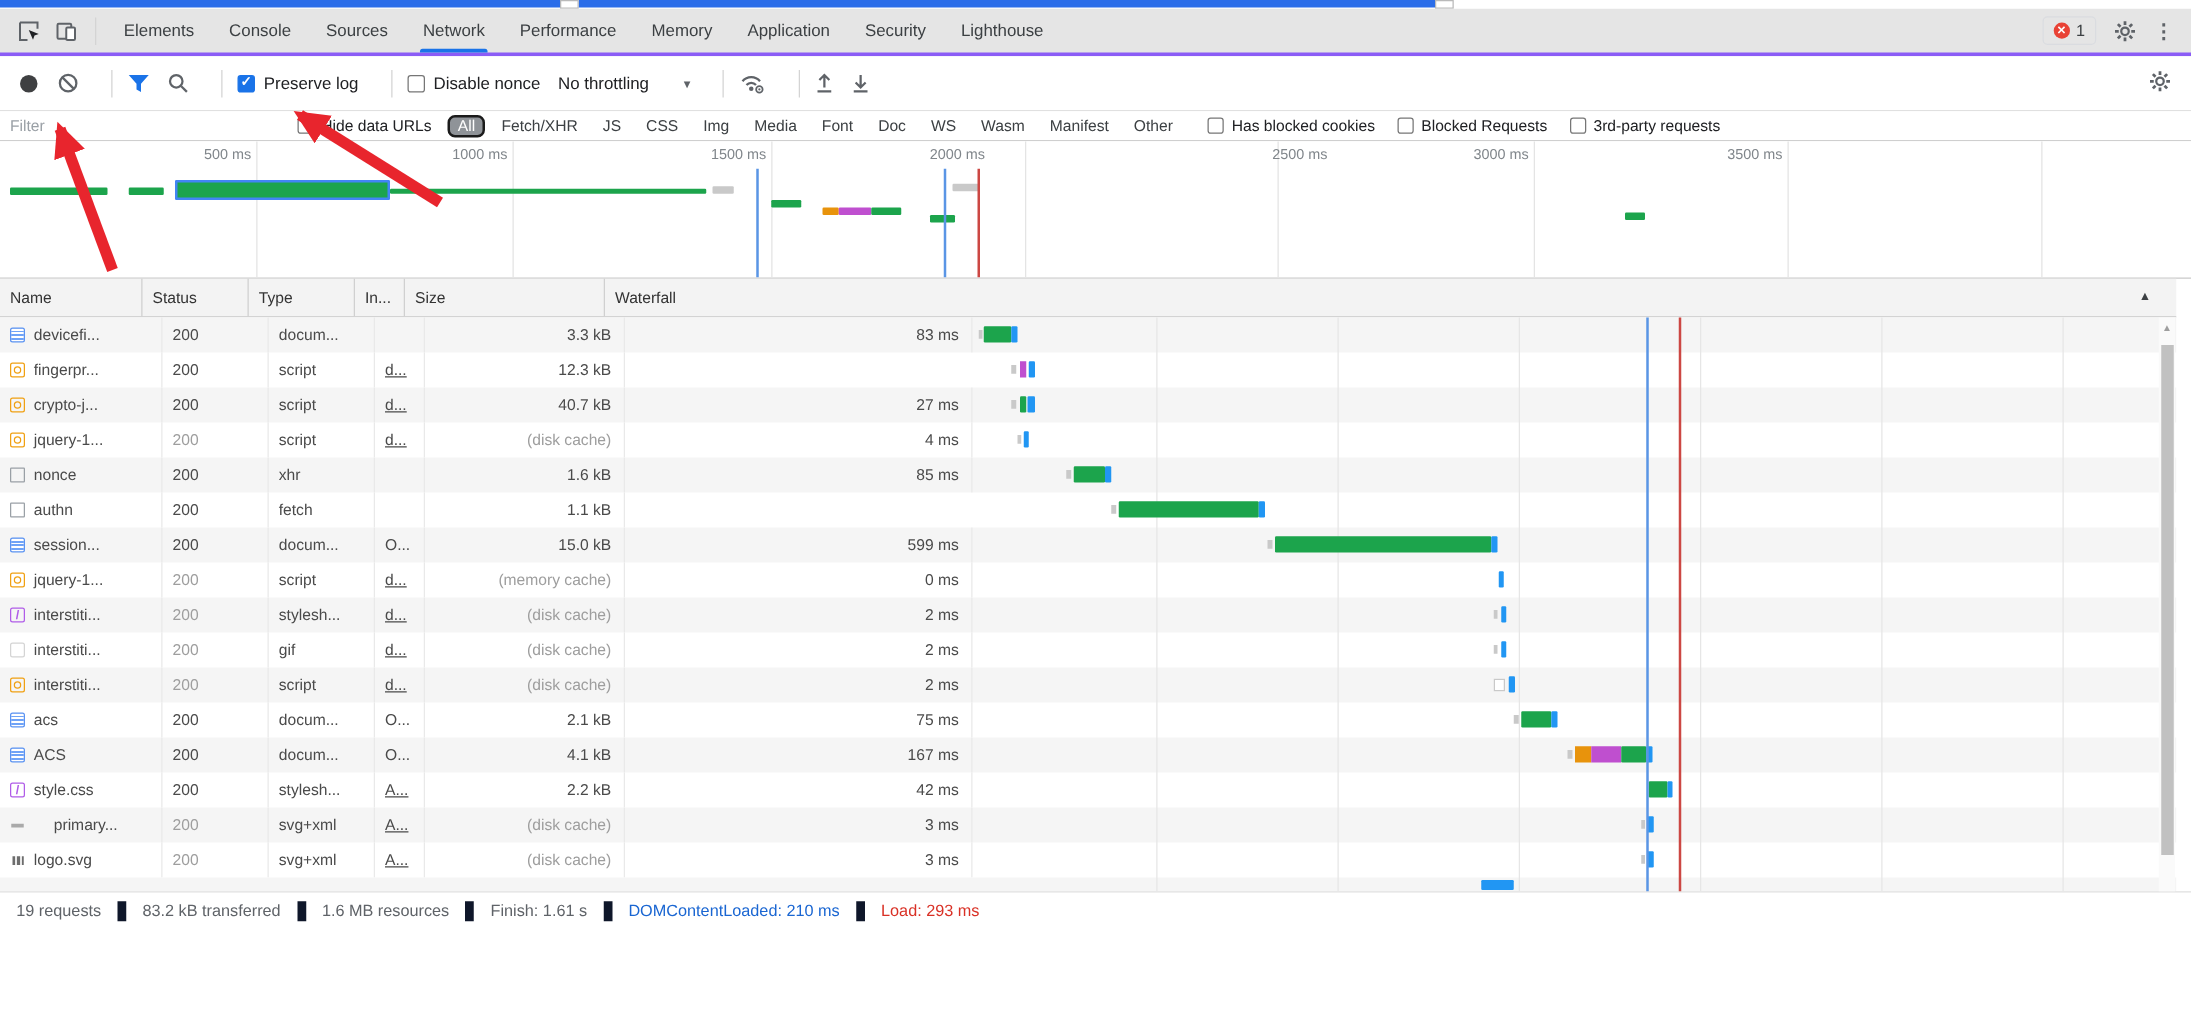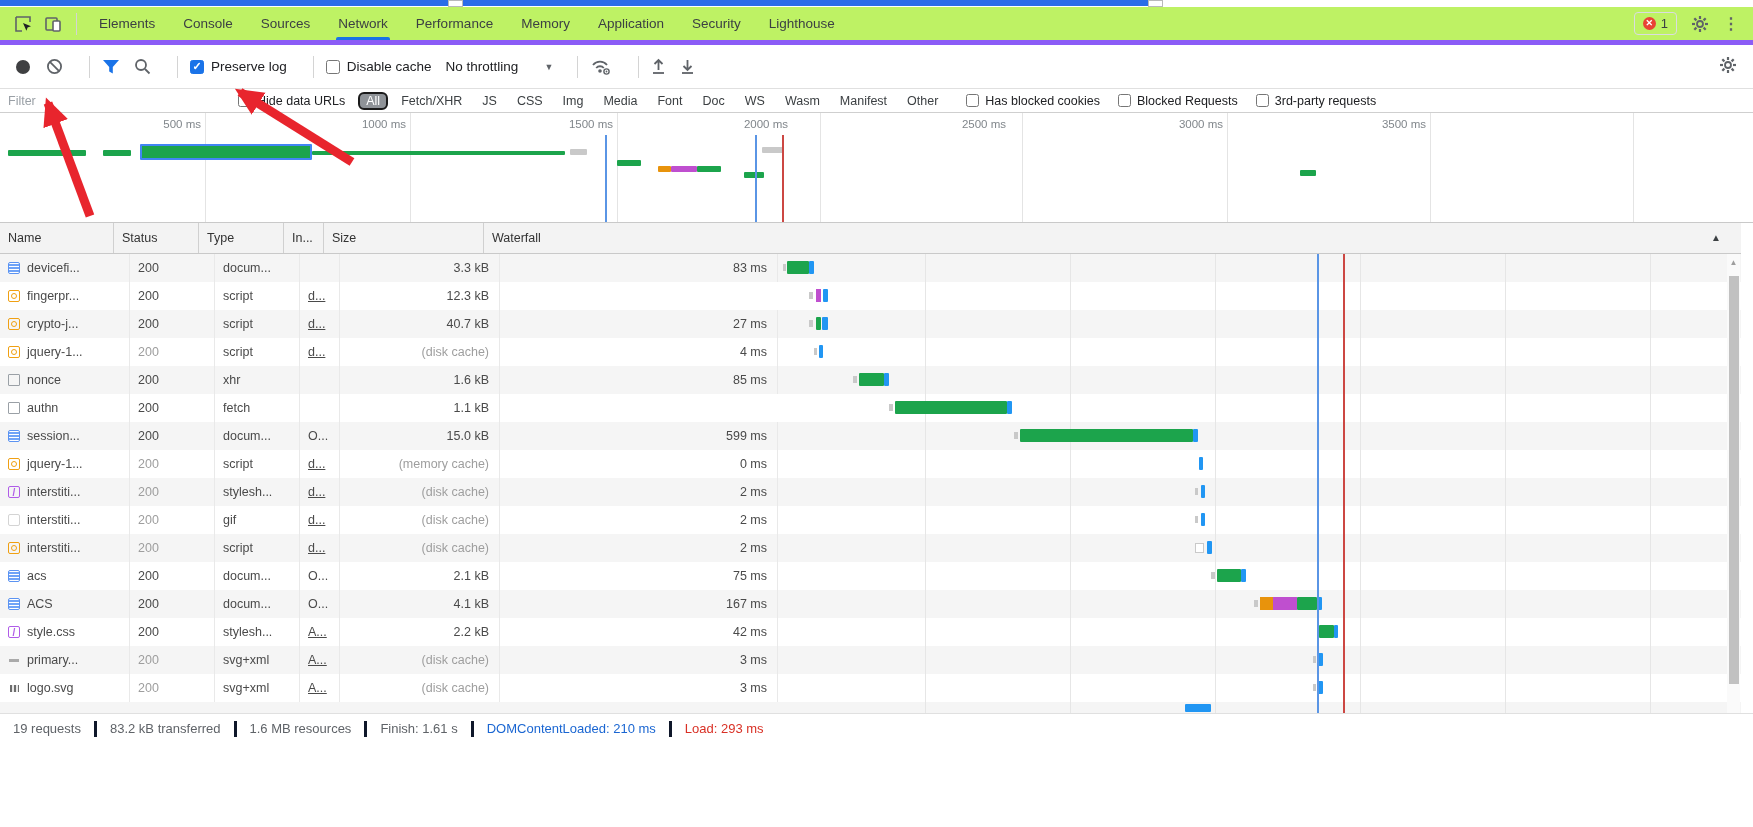--- a/index.html
+++ b/index.html
@@ -5,22 +5,22 @@
   * { box-sizing: border-box; margin: 0; padding: 0; }
   html,body { background:#fff; }
   body { font-family:"Liberation Sans", sans-serif; }
   .dt { position:relative; width:1753px; height:827px; background:#fff; overflow:hidden; color:#333; }
 
   
   .artifact-strip { position:absolute; top:0; left:0; height:6px; background:#2b6de9; }
   .artifact-notch { position:absolute; top:0; height:7px; width:15px; background:#fff; border:1px solid #b9b9b9; }
 
   
-  .tabbar { position:absolute; top:7px; left:0; width:1753px; height:38px; background:#bef264;
-            border-bottom:5px solid #8b5cf6; display:flex; align-items:center; padding-left:12px; }
+  .tabbar { position:absolute; top:7px; left:0; width:1753px; height:38px; background:#e5e5e5;
+            border-bottom:3px solid #8b5cf6; display:flex; align-items:center; padding-left:12px; }
   .tb-icon { width:22px; height:22px; display:flex; align-items:center; justify-content:center; margin-right:8px; }
   .tb-sep { width:1px; height:22px; background:#d4d4d4; margin:0 8px 0 4px; }
   .tabs { display:flex; height:100%; align-items:stretch; }
   .tab { position:relative; display:flex; align-items:center; padding:0 14px; font-size:13.5px; color:#3c4043; cursor:default; }
   .tab .ul { position:absolute; left:12px; right:12px; bottom:0; height:3px; background:var(--accent); border-radius:2px 2px 0 0; display:none; }
   .tab.active .ul { display:block; }
   .tab-right { margin-left:auto; display:flex; align-items:center; gap:14px; padding-right:14px; }
   .err-badge { display:flex; align-items:center; gap:5px; border:1px solid #dadce0; border-radius:4px; padding:3px 8px; font-size:13px; color:#3c4043; }
   .err-dot { width:13px; height:13px; border-radius:50%; background:#e94235; color:#fff; font-size:9px; line-height:13px; text-align:center; font-weight:bold; }
   .kebab { font-size:16px; color:#5f6368; font-weight:bold; letter-spacing:0; }
@@ -101,21 +101,21 @@
         background:repeating-linear-gradient(90deg,#6d6d6d 0 2px,#e8e8e8 2px 4px); }
 
   
   .sbar { position:absolute; left:1727px; top:0; width:13px; height:459px; background:#fafafa; z-index:6; }
   .sbar .up { text-align:center; font-size:8px; color:#9e9e9e; padding-top:4px; }
   .sbar .thumb { position:absolute; left:1.5px; top:22px; width:10px; height:408px; background:#c1c1c1; }
 
   
   .statusbar { position:absolute; top:713px; left:0; width:1753px; height:31px; background:#fff;
                border-top:1px solid #e0e0e0; display:flex; align-items:center; font-size:13px; color:#5f6368; }
-  .st-item { padding:0 13px; border-right:3px solid #0f172a; white-space:nowrap; height:16px; line-height:16px; }
+  .st-item { padding:0 13px; border-right:7px solid #0f172a; white-space:nowrap; height:16px; line-height:16px; }
   .st-item:last-child { border-right:none; }
   .st-item.blue { color:#1a66d2; }
   .st-item.red { color:#d93025; }
 
   .annot { position:absolute; inset:0; pointer-events:none; z-index:50; }
   svg.icn { display:block; }
 </style>
 </head>
 <body>
 
@@ -212,21 +212,21 @@
       <svg class="icn" width="17" height="17" viewBox="0 0 17 17">
         <circle cx="7" cy="7" r="5" fill="none" stroke="#5f6368" stroke-width="1.8"></circle>
         <line x1="11" y1="11" x2="15.5" y2="15.5" stroke="#5f6368" stroke-width="1.8"></line>
       </svg>
     </div>
     <div class="tl-sep"></div>
     <div class="cb checked"></div>
     <span class="tl-label">Preserve log</span>
     <div class="tl-sep"></div>
     <div class="cb"></div>
-    <span class="tl-label">Disable cache</span>
+    <span class="tl-label">Disable nonce</span>
     <div class="throttle">
       <span>No throttling</span>
       <span class="caret">▼</span>
     </div>
     <div class="tl-sep"></div>
     <div class="tl-icn">
       <svg class="icn" width="22" height="18" viewBox="0 0 22 18">
         <path d="M3 7 a9 9 0 0 1 14 0" fill="none" stroke="#5f6368" stroke-width="1.8"></path>
         <path d="M6.2 10 a5 5 0 0 1 7.6 0" fill="none" stroke="#5f6368" stroke-width="1.8"></path>
         <circle cx="10" cy="13" r="1.8" fill="#5f6368"></circle>
@@ -301,21 +301,21 @@
   <div class="overview" id="overview">
       <div class="ov-grid" style="left: 205px;"></div>
       <div class="ov-lab" style="left: 131px;">500 ms</div>
       <div class="ov-grid" style="left: 410px;"></div>
       <div class="ov-lab" style="left: 336px;">1000 ms</div>
       <div class="ov-grid" style="left: 617px;"></div>
       <div class="ov-lab" style="left: 543px;">1500 ms</div>
       <div class="ov-grid" style="left: 820px;"></div>
       <div class="ov-lab" style="left: 718px;">2000 ms</div>
       <div class="ov-grid" style="left: 1022px;"></div>
-      <div class="ov-lab" style="left: 936px;">2500 ms</div>
+      <div class="ov-lab" style="left: 992px;">2500 ms</div>
       <div class="ov-grid" style="left: 1227px;"></div>
       <div class="ov-lab" style="left: 1153px;">3000 ms</div>
       <div class="ov-grid" style="left: 1430px;"></div>
       <div class="ov-lab" style="left: 1356px;">3500 ms</div>
       <div class="ov-grid" style="left: 1633px;"></div>
       <div class="ov-bar" style="left: 8px; top: 37px; width: 78px; height: 6px; background: var(--green);"></div>
       <div class="ov-bar" style="left: 103px; top: 37px; width: 28px; height: 6px; background: var(--green);"></div>
       <div class="ov-bar selected" style="left: 140px; top: 31px; width: 172px; height: 16px;"></div>
       <div class="ov-bar" style="left: 312px; top: 38px; width: 253px; height: 4px; background: var(--green);"></div>
       <div class="ov-bar" style="left: 570px; top: 36px; width: 17px; height: 6px; background: rgb(201, 201, 201);"></div>
@@ -530,21 +530,21 @@
         </div>
         <div class="cell" style="width: 85px; flex: 0 0 auto;">200</div>
         <div class="cell" style="width: 85px; flex: 0 0 auto;">stylesh...</div>
         <div class="cell init-link" style="width: 40px; flex: 0 0 auto;">A...</div>
         <div class="cell right" style="width: 160px; flex: 0 0 auto; text-align: center;">2.2 kB</div>
         <div class="cell right" style="width: 278px; flex: 0 0 auto;">42 ms</div>
         <div class="bar green" style="left: 1319px; width: 15px;"></div>
         <div class="bar blue" style="left: 1334px; width: 4px;"></div>
       </div>
       <div class="row odd">
-        <div class="cell" style="width: 130px; flex: 0 0 auto;">
+        <div class="cell" style="width: 130px; flex: 0 0 auto; gap: 16px;">
           <div class="ri image-line"></div>
           <span>primary...</span>
         </div>
         <div class="cell dim" style="width: 85px; flex: 0 0 auto;">200</div>
         <div class="cell" style="width: 85px; flex: 0 0 auto;">svg+xml</div>
         <div class="cell init-link" style="width: 40px; flex: 0 0 auto;">A...</div>
         <div class="cell right dim" style="width: 160px; flex: 0 0 auto;">(disk cache)</div>
         <div class="cell right" style="width: 278px; flex: 0 0 auto;">3 ms</div>
         <div class="bar graytick" style="left: 1313px; width: 3px;"></div>
         <div class="bar blue" style="left: 1318px; width: 5px;"></div>

